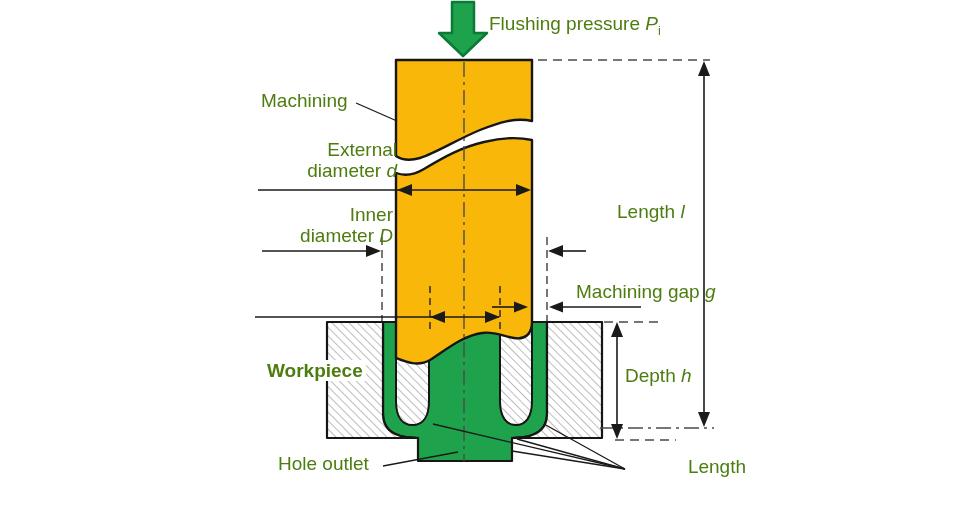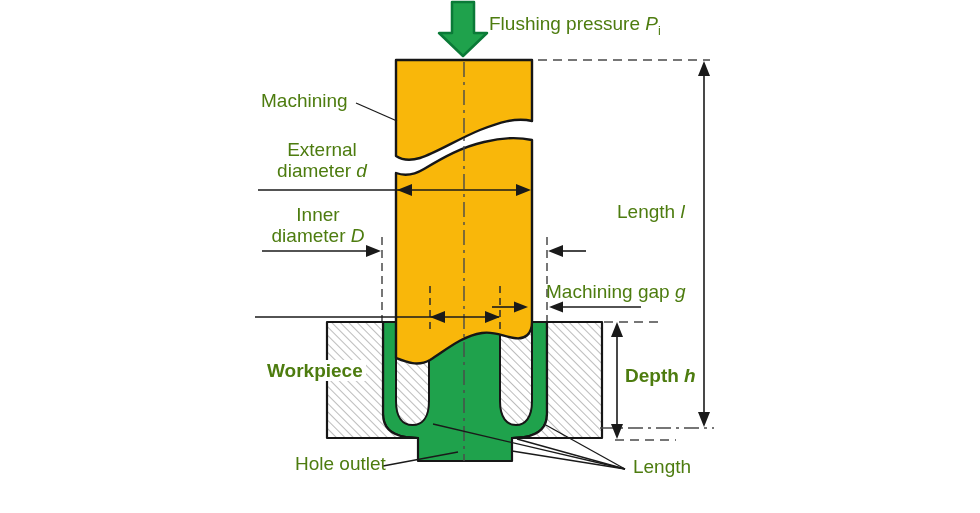--- a/index.html
+++ b/index.html
@@ -7,21 +7,21 @@
     position:relative;width:980px;height:513px;background:#ffffff;
     font-family:"Liberation Sans", sans-serif;overflow:hidden;
   }
   #stage svg{position:absolute;left:0;top:0;}
   .label{
     position:absolute;font-size:19px;line-height:21px;color:#4d7c0f;
     white-space:nowrap;
   }
   .label i{font-style:italic;}
   .label sub{font-size:12.5px;}
-  .center{text-align:center;white-space:normal;}
+  .center{text-align:right;white-space:normal;}
 </style>
 </head>
 <body>
 
 <div id="stage">
 
   <svg width="980" height="513" viewBox="0 0 980 513">
     <defs>
       <pattern id="hatch" width="6" height="6" patternUnits="userSpaceOnUse" patternTransform="rotate(-45)">
         <rect width="6" height="6" fill="#ffffff"></rect>
@@ -104,25 +104,25 @@
 
   <div class="label" style="left:489px;top:13px;"><span>Flushing pressure </span><i>P</i><sub>i</sub></div>
 
   <div class="label" style="left:261px;top:90px;"><span>Machining</span></div>
 
   <div class="label center" style="left:247px;top:139px;width:150px;"><span>External</span><br><span>diameter </span><i>d</i></div>
 
   <div class="label center" style="left:243px;top:204px;width:150px;"><span>Inner</span><br><span>diameter </span><i>D</i></div>
 
 
-  <div class="label" style="left:546px;top:281px;"><span>Machining gap </span><i>g</i></div>
+  <div class="label" style="left:576px;top:281px;"><span>Machining gap </span><i>g</i></div>
 
   <div class="label" style="left:617px;top:201px;text-align:right;"><span>Length </span><i>l</i></div>
 
   <div class="label" style="left:264px;top:360px;background:#ffffff;padding:0 3px;font-weight:bold;"><span>Workpiece</span></div>
 
-  <div class="label" style="left:625px;top:365px;font-weight:bold;"><span>Depth </span><i>h</i></div>
+  <div class="label" style="left:625px;top:365px;"><span>Depth </span><i>h</i></div>
 
-  <div class="label" style="left:278px;top:453px;margin-left:17px;"><span>Hole outlet</span></div>
+  <div class="label" style="left:278px;top:453px;"><span>Hole outlet</span></div>
 
   <div class="label center" style="left:578px;top:456px;width:168px;"><span>Length</span><br></div>
 
 </div>
 
 </body></html>

